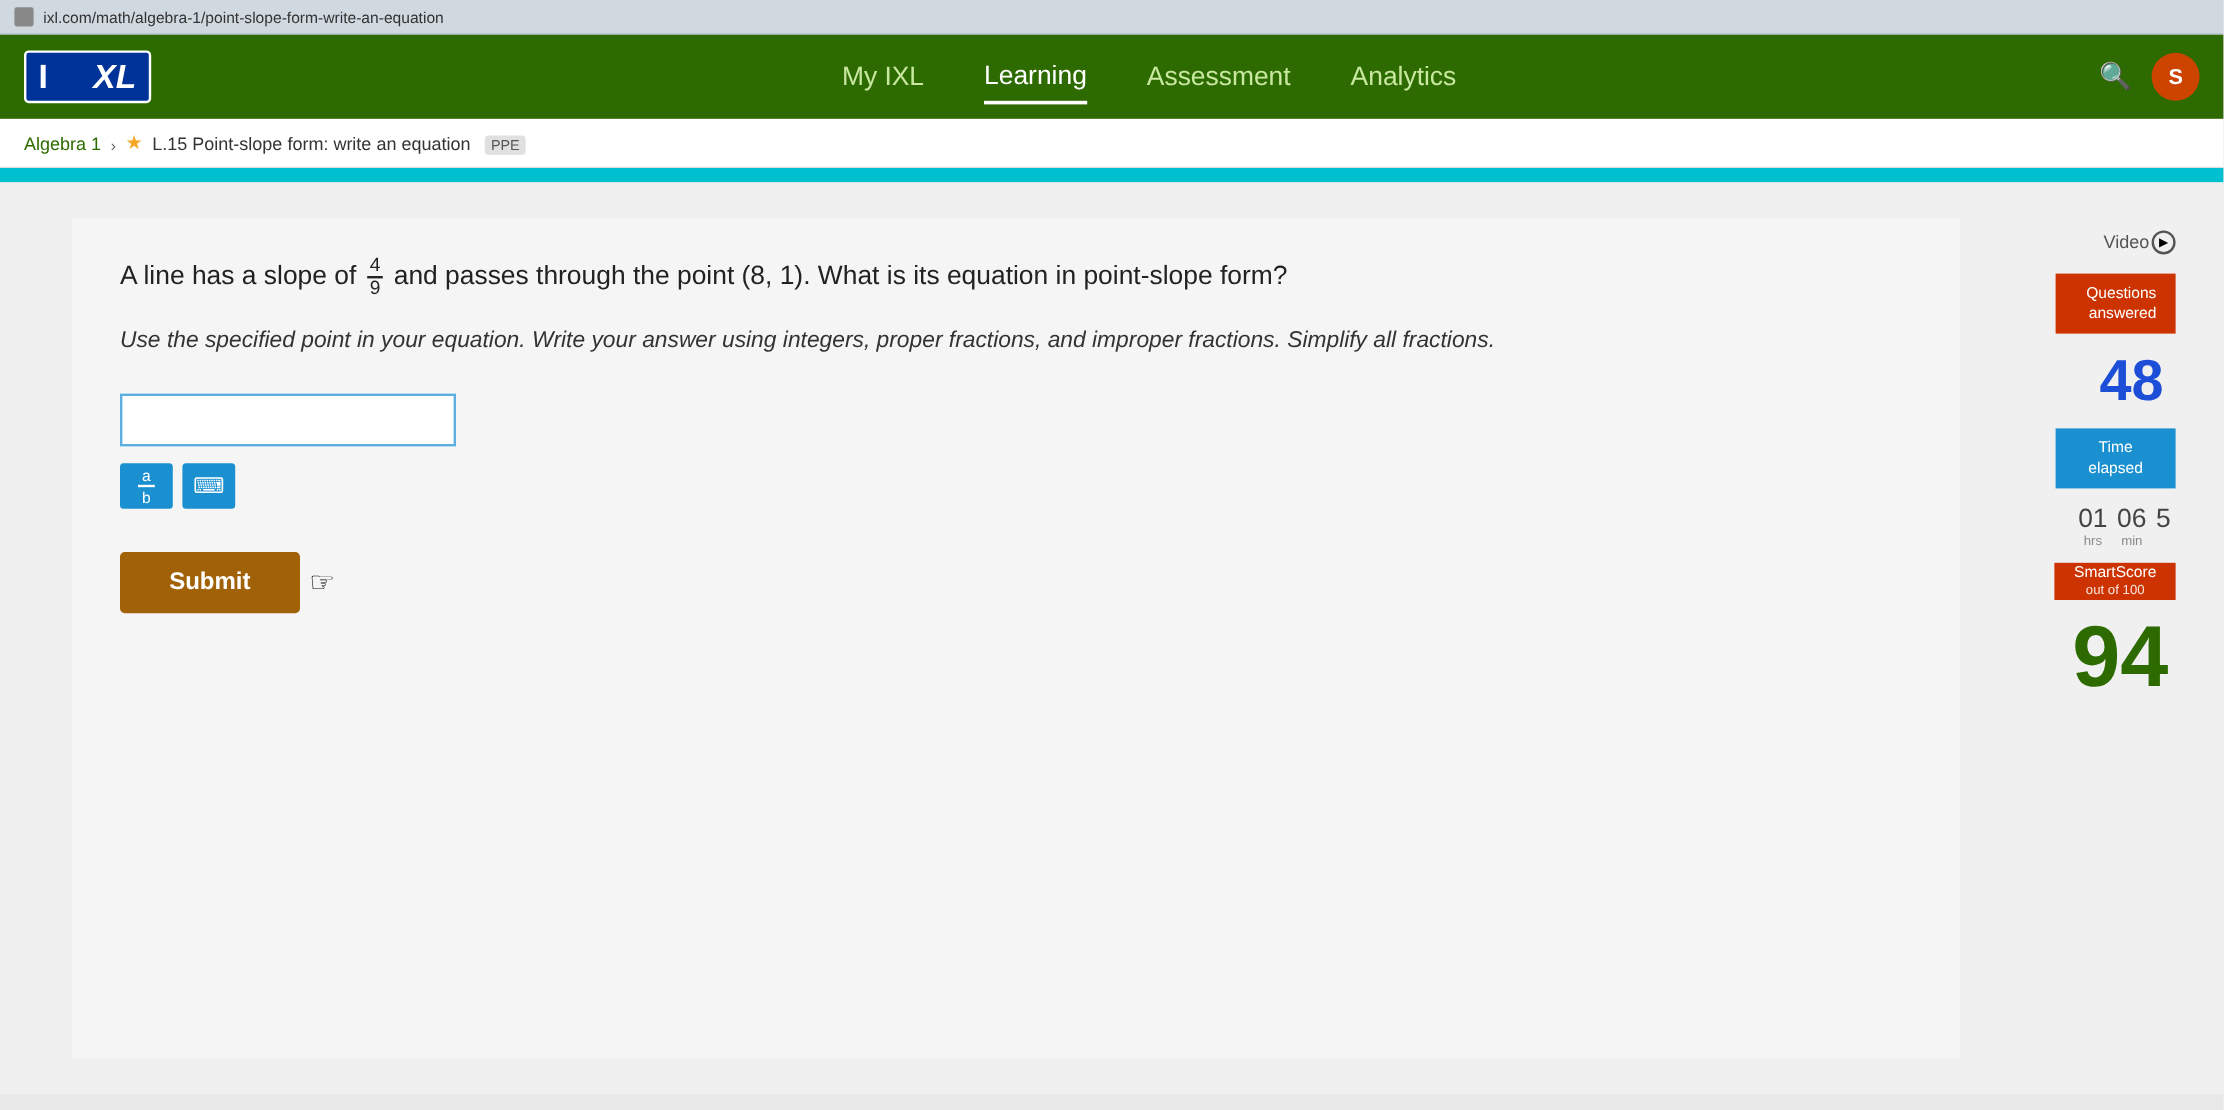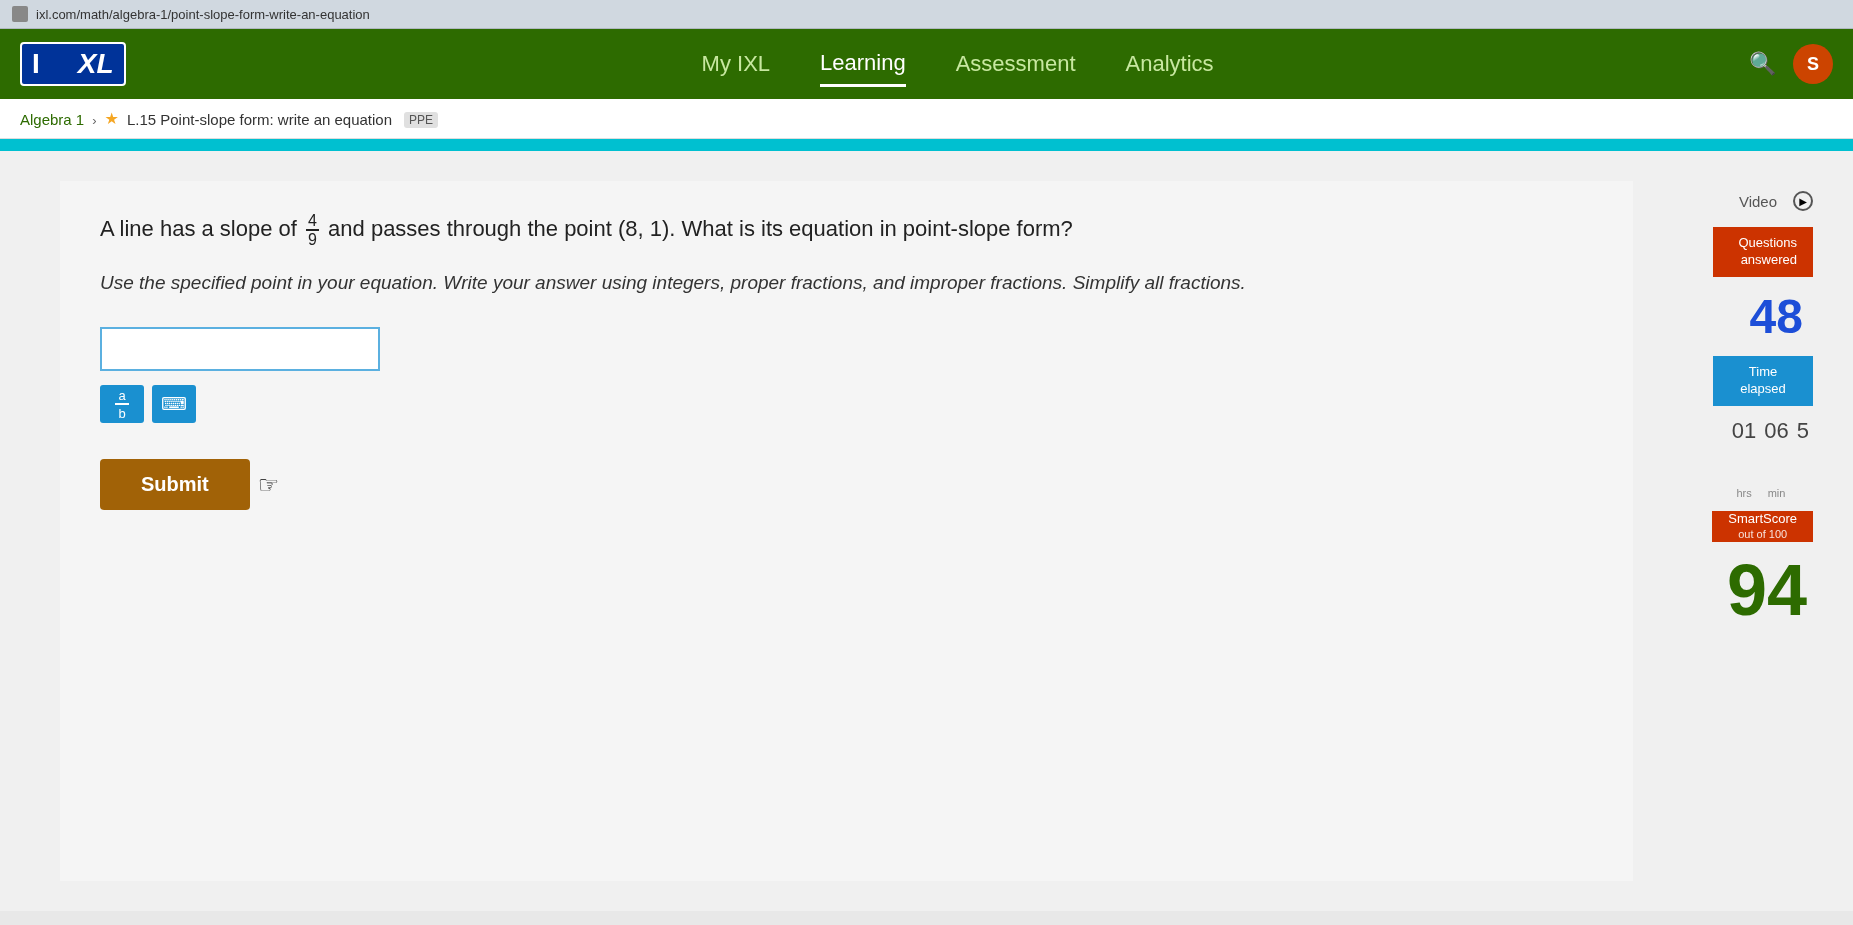--- a/index.html
+++ b/index.html
@@ -192,21 +192,21 @@
     .timer-display {
       color: #555;
       font-size: 14px;
       text-align: right;
       display: flex;
       gap: 8px;
       padding-right: 4px;
     }
     .timer-col { display: flex; flex-direction: column; align-items: center; }
     .timer-num { font-size: 22px; color: #444; }
-    .timer-label { font-size: 11px; color: #888; margin-top: 43px; }
+    .timer-label { font-size: 11px; color: #888; }
 
     .smartscore-box {
       background: #cc3300;
       color: white;
       padding: 0 16px;
       text-align: center;
       font-size: 13px;
       line-height: 1.3;
       min-width: 100px;
       display: flex;
@@ -370,21 +370,21 @@
 
     <div style="display:flex;align-items:center;">
       <button class="submit-btn">Submit</button>
       <span class="cursor-hand">☞</span>
     </div>
 
   </div>
 
   <div class="right-sidebar">
 
-    <div style="display:flex;align-items:center;gap:16px;align-self:flex-end;margin-bottom:4px;">
+    <div style="display:flex;align-items:center;gap:2px;align-self:flex-end;margin-bottom:4px;">
       <span style="font-size:15px;color:#555;">Video</span>
       <span class="video-play-icon">▶</span>
     </div>
 
     <div class="questions-answered-box">
       <span style="white-space:pre-line;">Questions
 answered</span>
     </div>
 
     <div class="questions-count">48</div>

